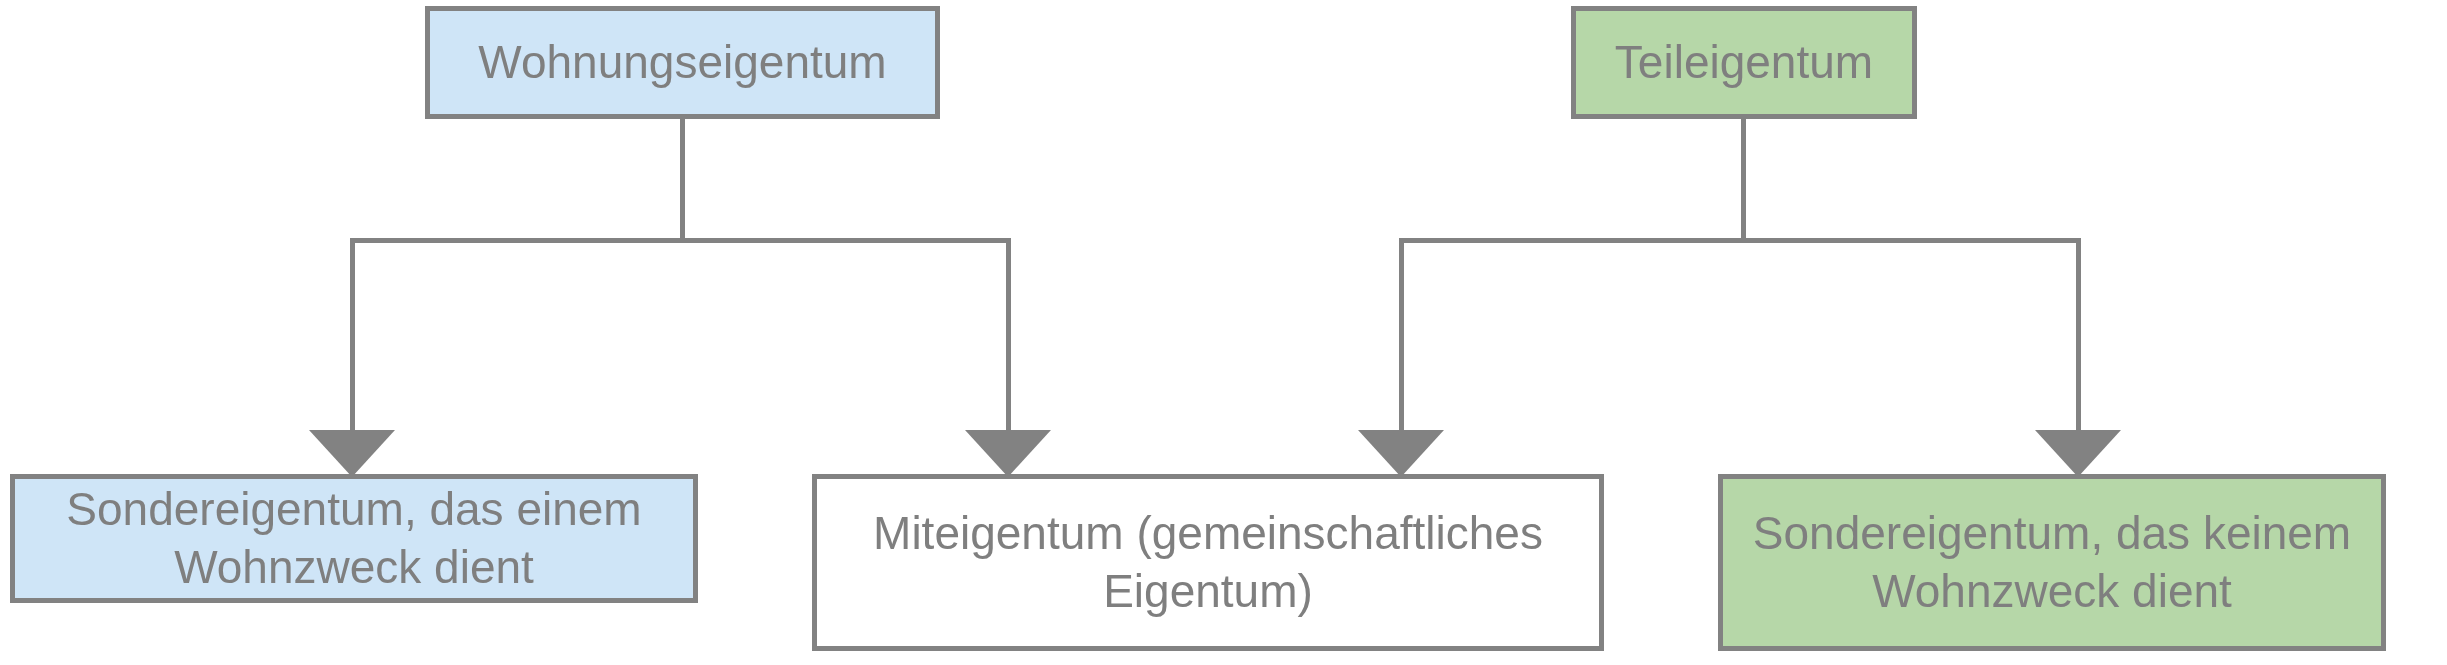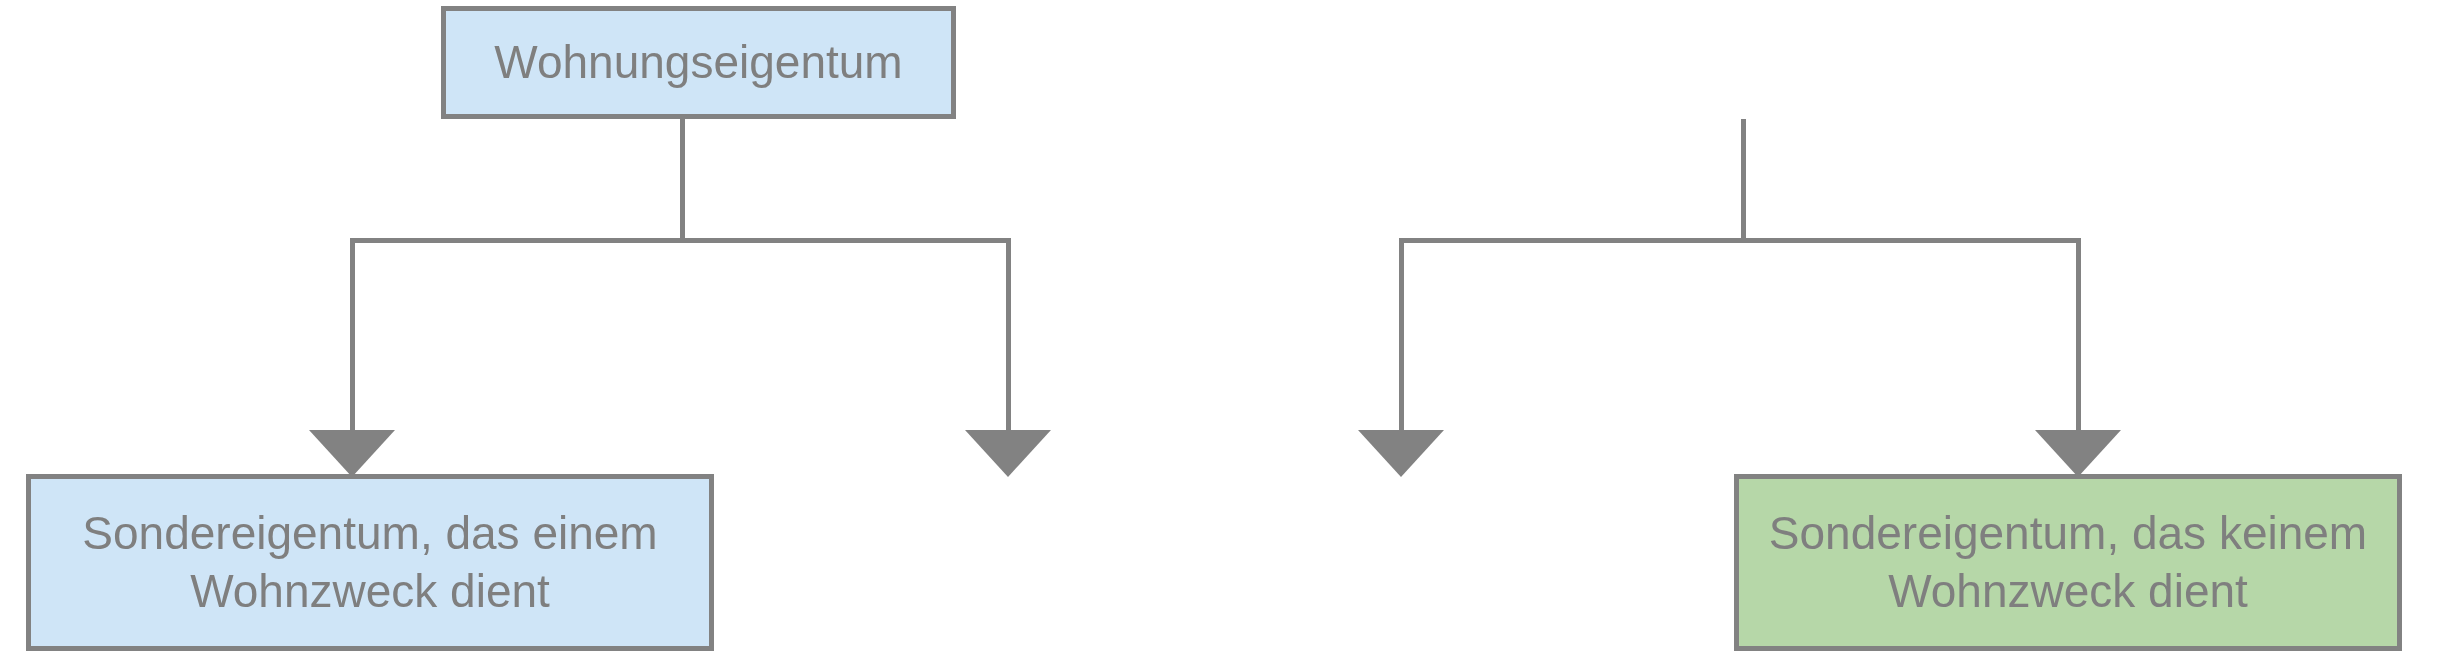--- a/index.html
+++ b/index.html
@@ -26,31 +26,30 @@
     position: absolute;
     border: 5px solid var(--line-gray);
     display: flex;
     align-items: center;
     justify-content: center;
     text-align: center;
     color: var(--text-gray);
     font-size: 46px;
     line-height: 1.26;
     padding: 4px 10px;
-    margin-left: 16px;
   }
   .fill-blue  { background: var(--node-blue); }
   .fill-green { background: var(--node-green); }
   .fill-white { background: var(--node-white); }
 
   
   .n1 { left: 425px;  top: 6px; width: 515px; height: 113px; }
   .n2 { left: 1571px; top: 6px; width: 346px; height: 113px; }
   
-  .n3 { left: 10px;   top: 474px; width: 688px; height: 177px; }
+  .n3 { left: 10px;   top: 474px; width: 688px; height: 129px; }
   .n4 { left: 812px;  top: 474px; width: 792px; height: 177px; }
   .n5 { left: 1718px; top: 474px; width: 668px; height: 177px; }
 
   .line {
     position: absolute;
     background: var(--line-gray);
   }
   
   .stem1  { left: 680px;  top: 119px; width: 5px;   height: 124px; }
   .rail1  { left: 350px;  top: 238px; width: 661px; height: 5px; }
@@ -77,36 +76,42 @@
   .a4 { left: 2035px; }
 </style>
 </head>
 <body>
 
 <div class="canvas">
 
   <div class="node fill-blue n1">
     <span>Wohnungseigentum</span>
   </div>
+  <div class="node fill-green n2">
+    <span>Teileigentum</span>
+  </div>
 
   <div class="line stem1"></div>
   <div class="line rail1"></div>
   <div class="line drop1a"></div>
   <div class="line drop1b"></div>
 
   <div class="line stem2"></div>
   <div class="line rail2"></div>
   <div class="line drop2a"></div>
   <div class="line drop2b"></div>
 
   <div class="arrowhead a1"></div>
   <div class="arrowhead a2"></div>
   <div class="arrowhead a3"></div>
   <div class="arrowhead a4"></div>
 
   <div class="node fill-blue n3">
     <span>Sondereigentum, das einem Wohnzweck dient</span>
   </div>
+  <div class="node fill-white n4">
+    <span>Miteigentum (gemeinschaftliches Eigentum)</span>
+  </div>
   <div class="node fill-green n5">
     <span>Sondereigentum, das keinem Wohnzweck dient</span>
   </div>
 
 </div>
 
 </body></html>

